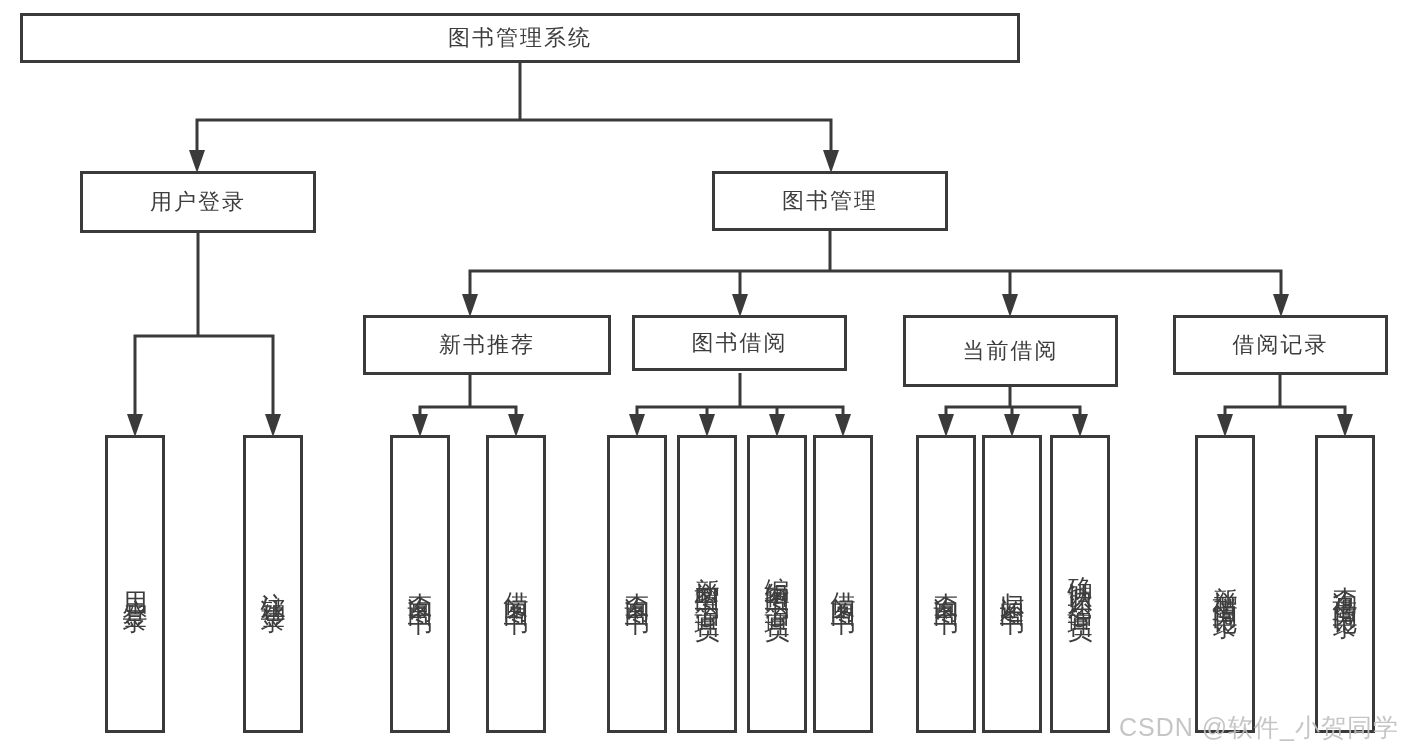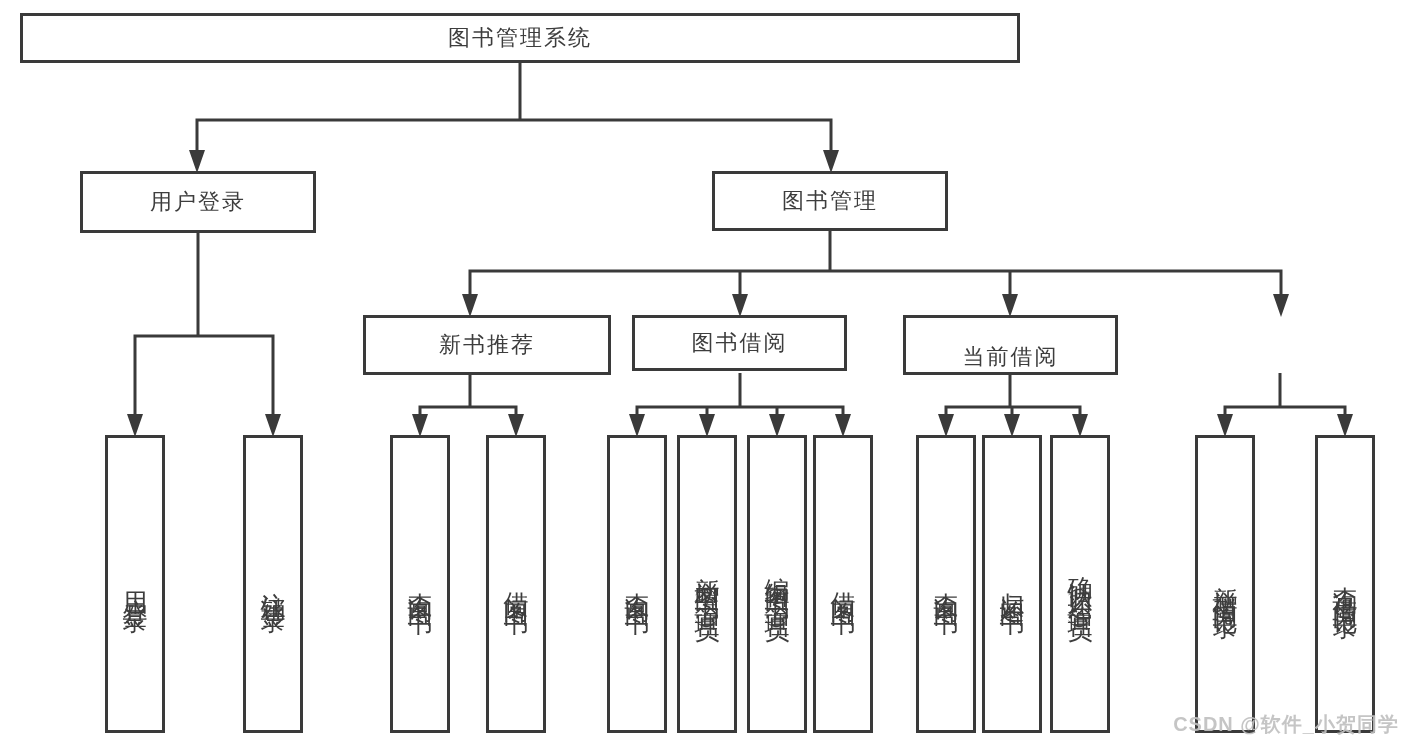--- a/index.html
+++ b/index.html
@@ -45,26 +45,25 @@
     text-orientation: mixed;
     font-size: 25px;
     line-height: 1;
     letter-spacing: 6px;
     white-space: nowrap;
   }
   .watermark {
     position: absolute;
     right: 6px;
     top: 711px;
-    font-size: 20px;
+    font-size: 25px;
     letter-spacing: 1px;
     color: rgba(192, 192, 192, 0.92);
     z-index: 20;
     white-space: nowrap;
-    font-weight: bold;
   }
 </style>
 </head>
 <body>
 
 <div class="canvas">
 
   <svg class="connectors" viewBox="0 0 1405 747">
 
     <g stroke="#3a3a3a" stroke-width="3" fill="#3a3a3a">
@@ -125,22 +124,25 @@
   <div class="node" style="left:712px; top:171px; width:236px; height:60px;">
     <span class="hlabel">图书管理</span>
   </div>
 
   <div class="node" style="left:363px; top:315px; width:248px; height:60px;">
     <span class="hlabel">新书推荐</span>
   </div>
   <div class="node" style="left:632px; top:315px; width:215px; height:56px;">
     <span class="hlabel">图书借阅</span>
   </div>
-  <div class="node" style="left:903px; top:315px; width:215px; height:60px;align-items:flex-end;">
+  <div class="node" style="left:903px; top:315px; width:215px; height:72px;">
     <span class="hlabel">当前借阅</span>
+  </div>
+  <div class="node" style="left:1173px; top:315px; width:215px; height:60px;">
+    <span class="hlabel">借阅记录</span>
   </div>
 
   <div class="node leaf" style="left:105px; top:435px; width:60px; height:298px;">
     <span class="vlabel">用户登录</span>
   </div>
   <div class="node leaf" style="left:243px; top:435px; width:60px; height:298px;">
     <span class="vlabel">注销登录</span>
   </div>
 
   <div class="node leaf" style="left:390px; top:435px; width:60px; height:298px;">

